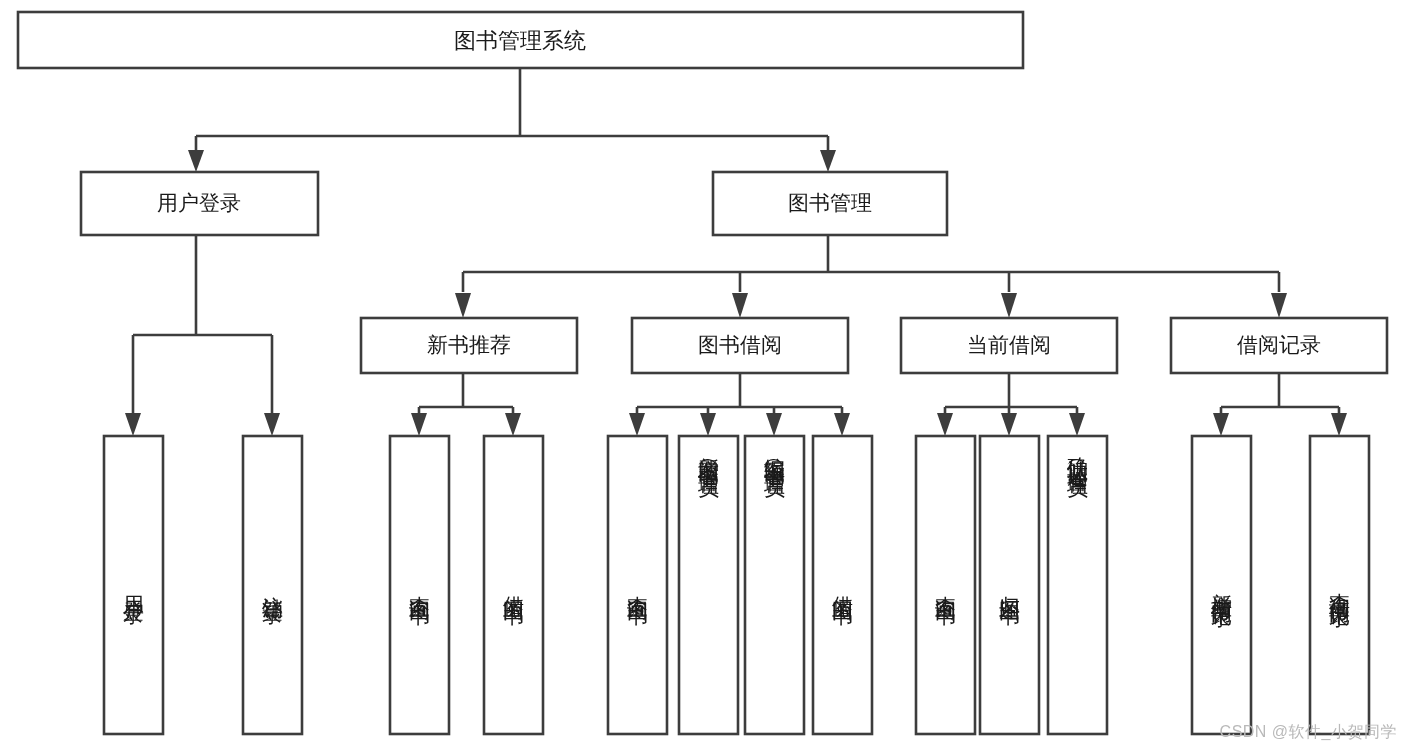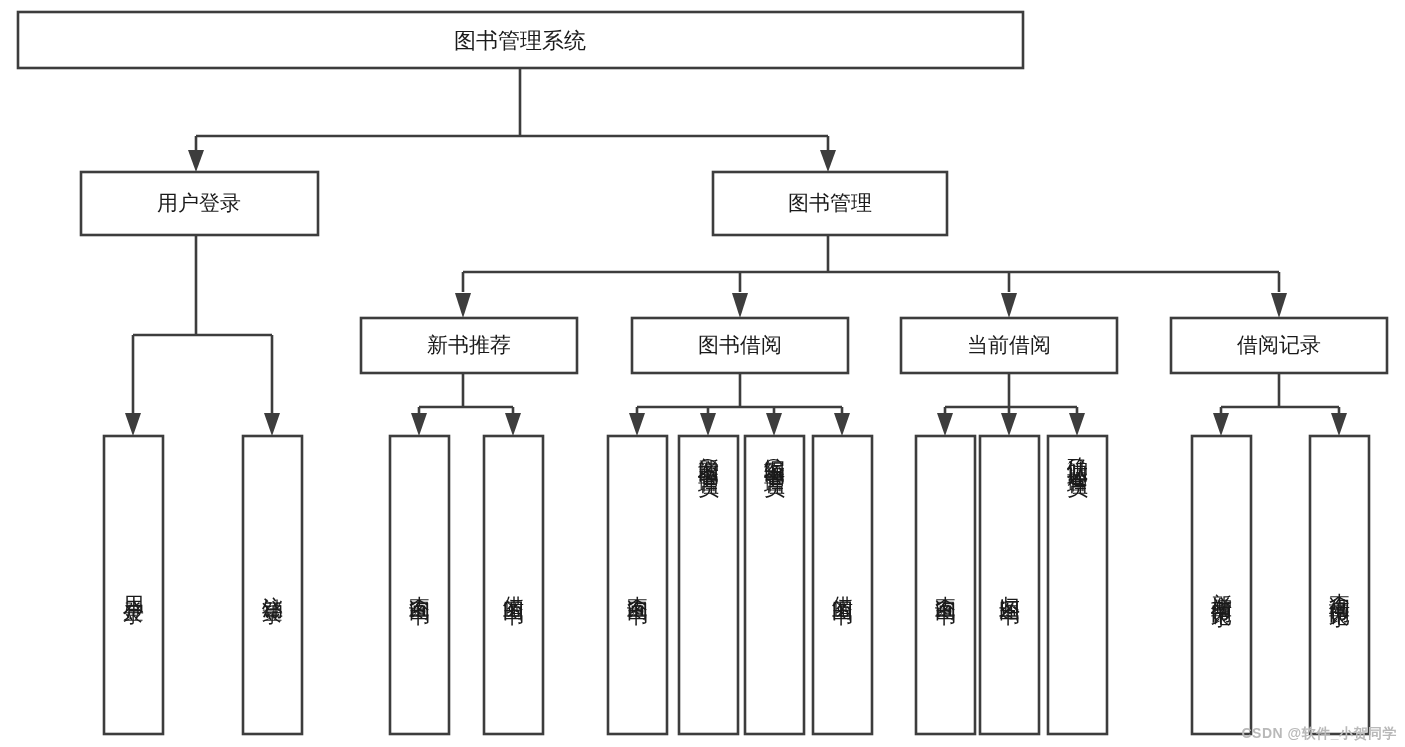--- a/index.html
+++ b/index.html
@@ -72,25 +72,24 @@
     letter-spacing: 3px;
     color: #1a1a1a;
     white-space: nowrap;
     text-align: center;
   }
   .watermark {
     position: absolute;
     right: 8px;
     bottom: 4px;
     font-family: "Liberation Sans", "DejaVu Sans", sans-serif;
-    font-size: 14px;
+    font-size: 16px;
     color: #b9b9b9;
     letter-spacing: 0.5px;
     user-select: none;
-    font-weight: bold;
   }
 </style>
 </head>
 <body>
 
 <div id="diagram-root">
 
   <svg class="flow" viewBox="0 0 1405 747">
 
     <g>

